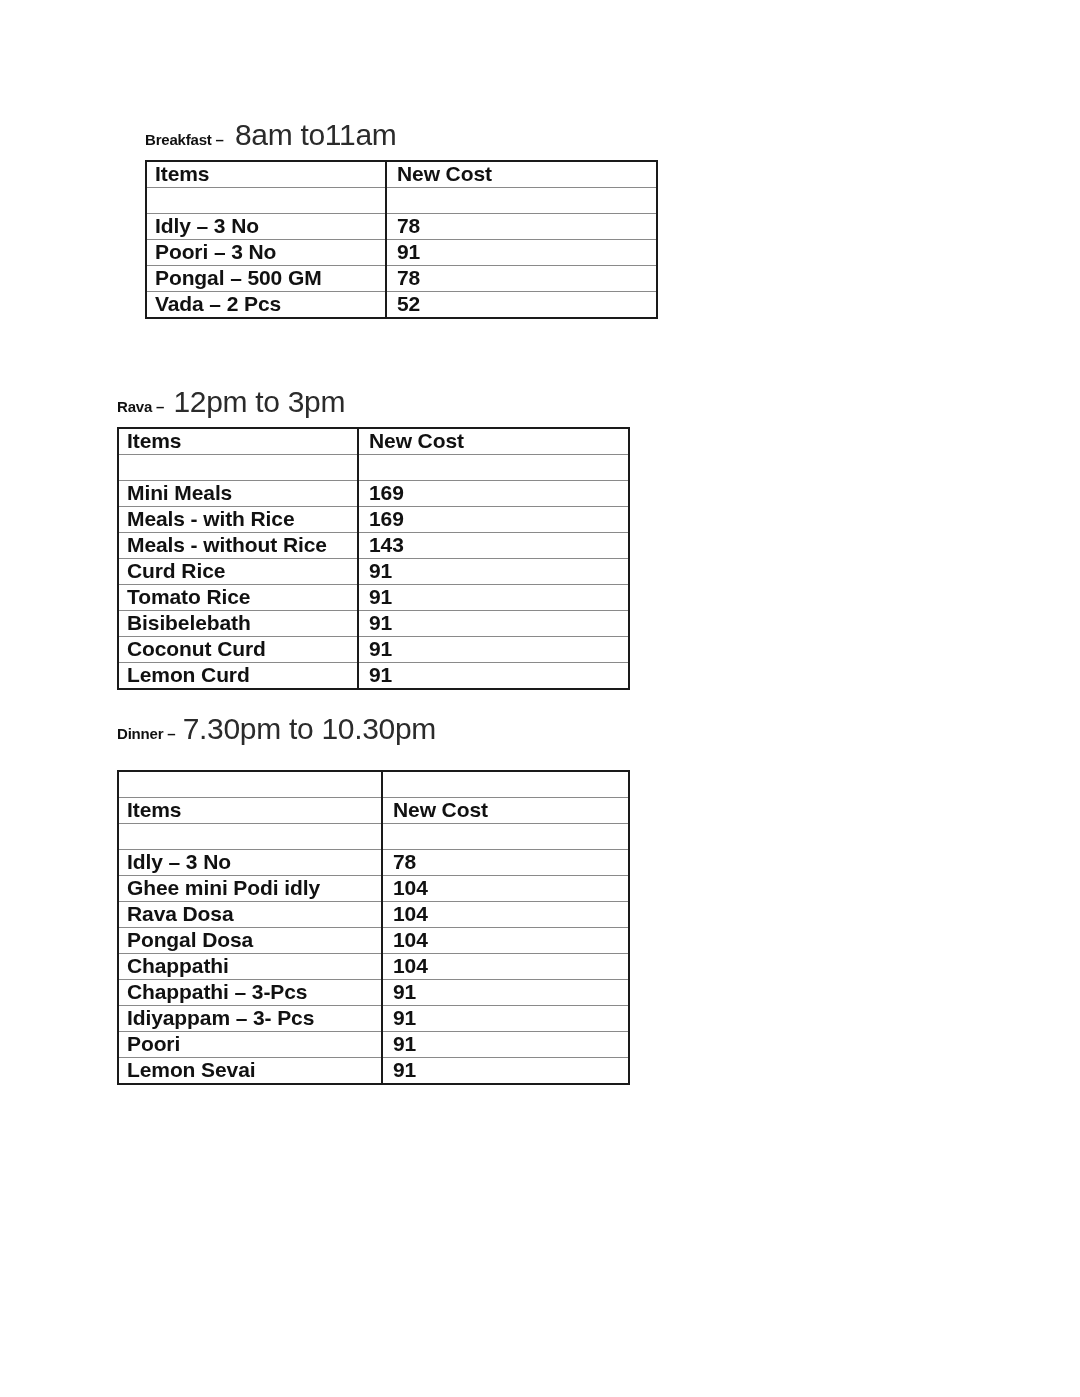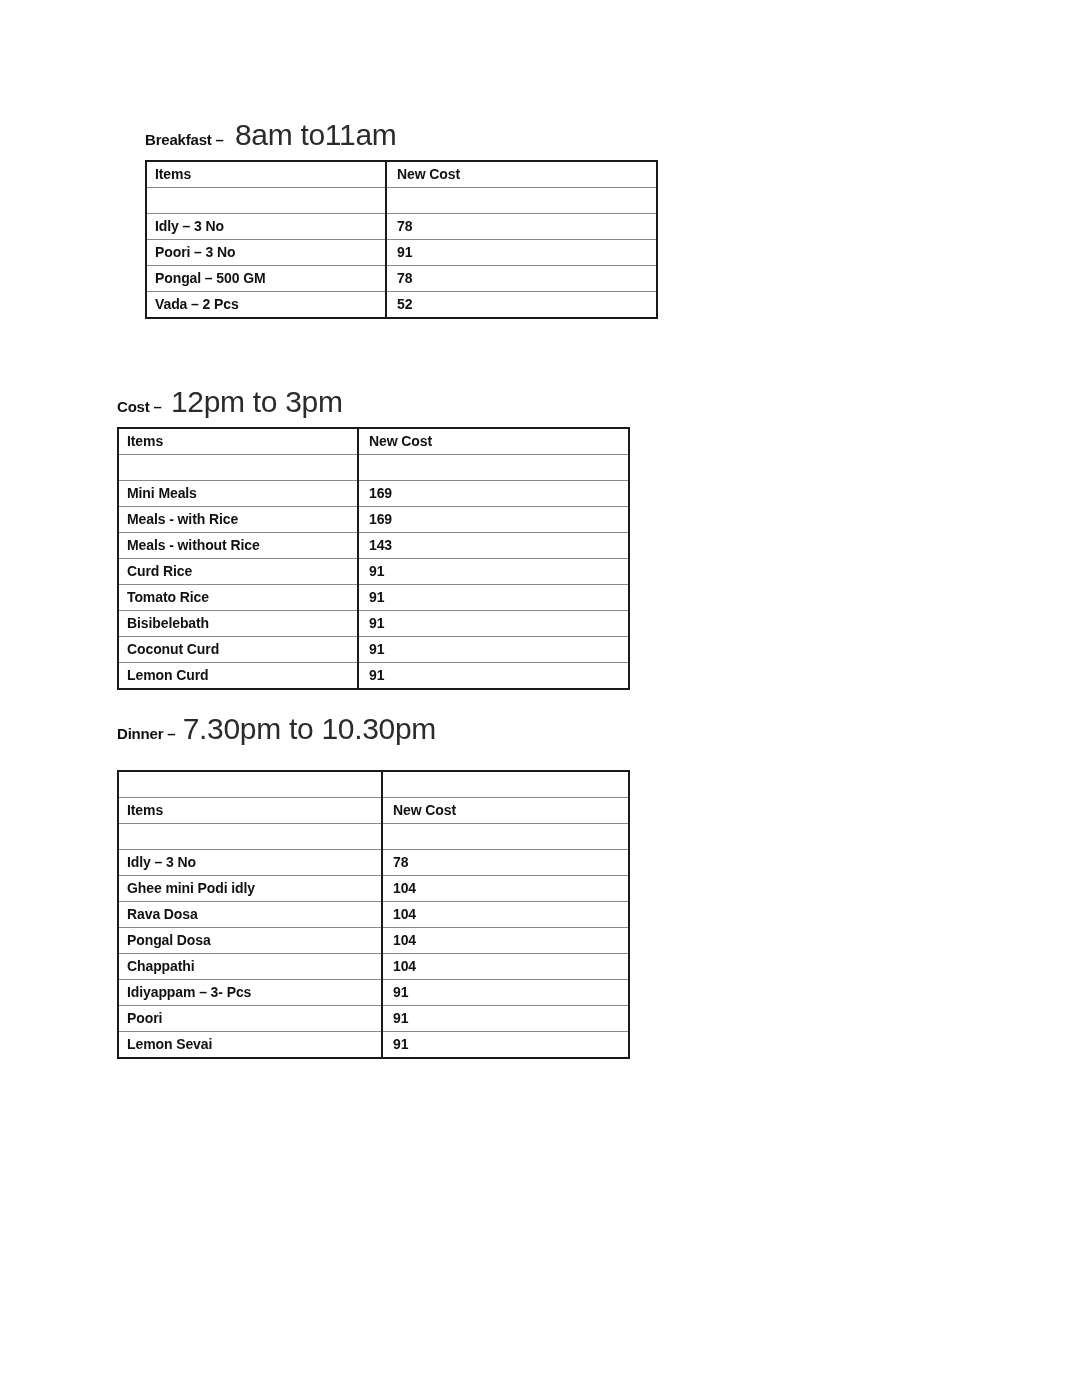--- a/index.html
+++ b/index.html
@@ -61,21 +61,21 @@
     letter-spacing: -0.3px;
     color: #2b2b2b;
   }
   #section-lunch .meal-time  { margin-left: 9px; }
   #section-dinner .meal-time { margin-left: 7px; }
 
   
   table.menu {
     border-collapse: collapse;
     table-layout: fixed;
-    font-size: 14px;
+    font-size: 21px;
     color: #111111;
     background: #ffffff;
   }
   table.menu td {
     height: 24px;
     padding: 0 0 1px 8px;
     vertical-align: middle;
     font-weight: bold;
     letter-spacing: -0.1px;
     border-top: 1.5px solid #8a8a8a;
@@ -148,21 +148,21 @@
         <tr>
           <td class="col-item">Vada – 2 Pcs</td>
           <td class="col-cost">52</td>
         </tr>
       </tbody>
     </table>
   </div>
 
   <div class="section" id="section-lunch">
     <div class="heading">
-      <span class="meal-name">Cost</span>
+      <span class="meal-name">Rava</span>
       <span class="meal-dash">–</span>
       <span class="meal-time">12pm to 3pm</span>
     </div>
     <table class="menu tbl-lunch">
       <tbody>
         <tr>
           <td class="col-item">Items</td>
           <td class="col-cost">New Cost</td>
         </tr>
         <tr class="spacer">
@@ -239,20 +239,24 @@
         </tr>
         <tr>
           <td class="col-item">Pongal Dosa</td>
           <td class="col-cost">104</td>
         </tr>
         <tr>
           <td class="col-item">Chappathi</td>
           <td class="col-cost">104</td>
         </tr>
         <tr>
+          <td class="col-item">Chappathi – 3-Pcs</td>
+          <td class="col-cost">91</td>
+        </tr>
+        <tr>
           <td class="col-item">Idiyappam – 3- Pcs</td>
           <td class="col-cost">91</td>
         </tr>
         <tr>
           <td class="col-item">Poori</td>
           <td class="col-cost">91</td>
         </tr>
         <tr>
           <td class="col-item">Lemon Sevai</td>
           <td class="col-cost">91</td>

